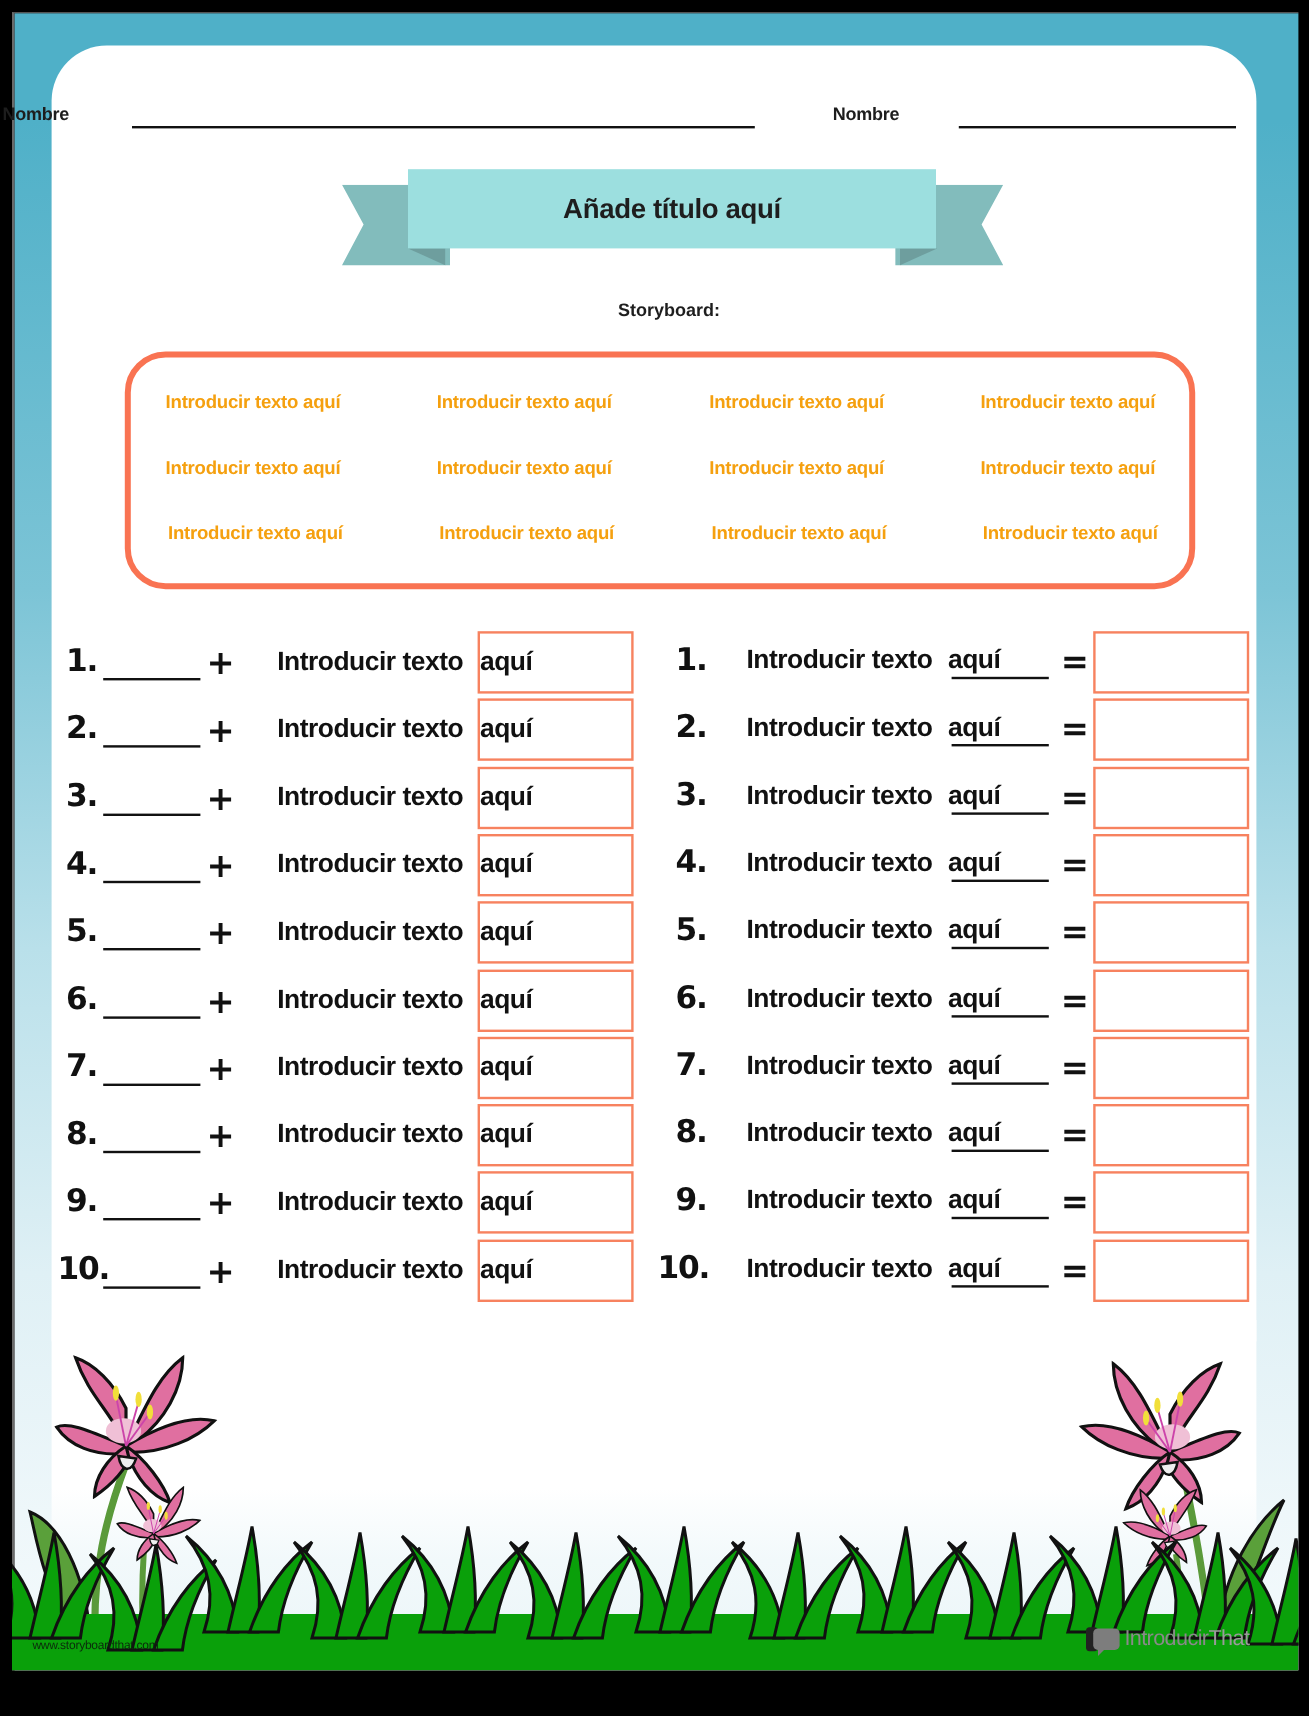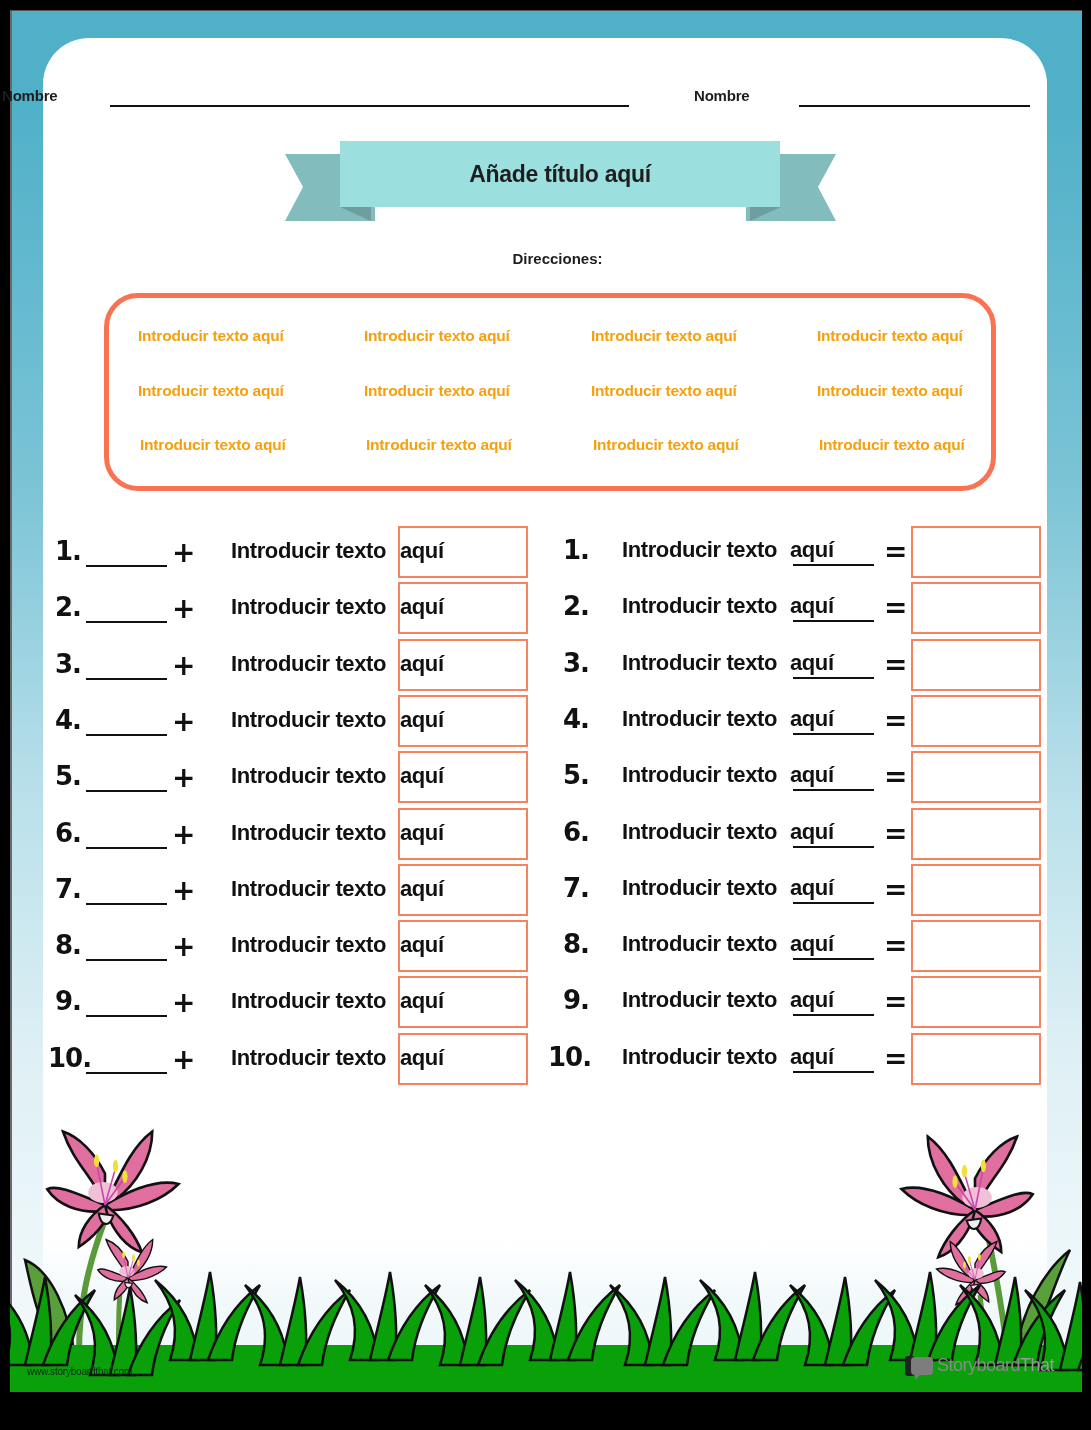--- a/index.html
+++ b/index.html
@@ -75,21 +75,21 @@
 </svg>
 <svg class="ribbon-tail" style="left:746px; top:154px;" width="90" height="68">
   <polygon points="0,0 90,0 72,33 90,67 0,67" fill="#82bcbc"></polygon>
   <polygon points="4,53 35,53 4,67" fill="#6e9e9e"></polygon>
 </svg>
 <div class="ribbon-main">
   <span class="ribbon-title">Añade título aquí</span>
 </div>
 
 <div class="directions">
-  <span>Direcciones:</span>
+  <span>Storyboard:</span>
 </div>
 
 <div class="dir-box"></div>
 <div id="dir-grid">
     <div class="dir-cell" style="left: 138px; top: 327px;">Introducir texto aquí</div>
     <div class="dir-cell" style="left: 364px; top: 327px;">Introducir texto aquí</div>
     <div class="dir-cell" style="left: 591px; top: 327px;">Introducir texto aquí</div>
     <div class="dir-cell" style="left: 817px; top: 327px;">Introducir texto aquí</div>
     <div class="dir-cell" style="left: 138px; top: 382px;">Introducir texto aquí</div>
     <div class="dir-cell" style="left: 364px; top: 382px;">Introducir texto aquí</div>
@@ -350,14 +350,14 @@
     </g>
   <g transform="translate(1030,170)">
       <use href="#tuft"></use>
     </g>
 </svg>
 
 <div class="watermark-left">www.storyboardthat.com</div>
 <div class="watermark-right">
   <div class="bubble-dark"></div>
   <div class="bubble"></div>
-  <span class="sb"><span>Storyboard</span><b>That</b></span>
+  <span class="sb"><span>Introducir</span><b>That</b></span>
 </div>
 
 </body></html>

